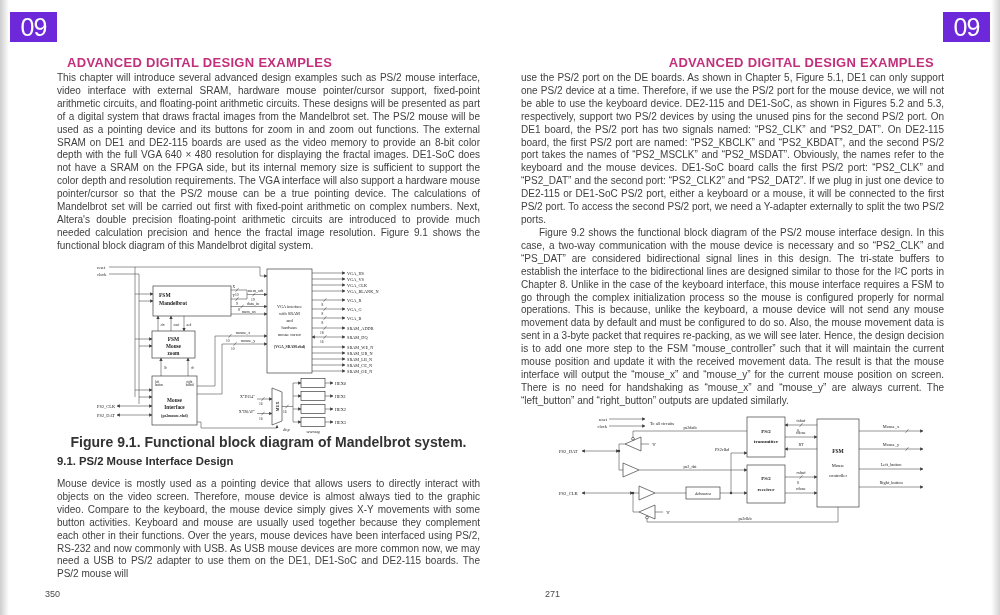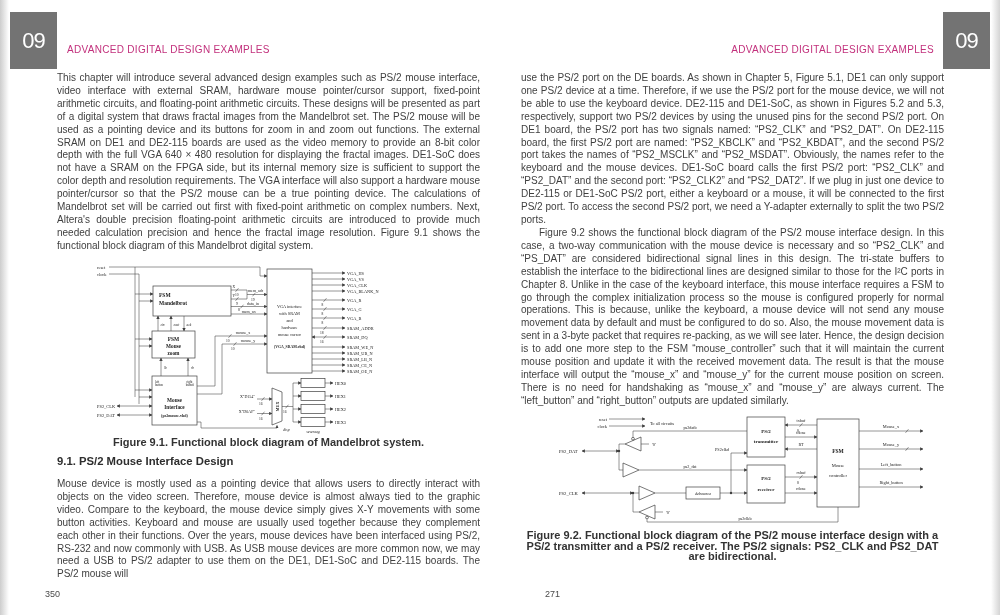--- a/index.html
+++ b/index.html
@@ -1,32 +1,32 @@
 <!DOCTYPE html>
 <html><head>
 <meta charset="utf-8">
 <style>
   html,body{margin:0;padding:0;background:#fff;width:1000px;height:615px;}
   .sheet{position:relative;width:1000px;height:615px;background:#fff;overflow:hidden;
          font-family:"Liberation Sans",sans-serif;}
   .edge{position:absolute;top:0;bottom:0;width:9px;}
   .edge.l{left:0;background:linear-gradient(to right,#cdcdcd,#ffffff);}
   .edge.r{right:0;background:linear-gradient(to left,#d4d4d4,#ffffff);}
-  .chapter-box{position:absolute;top:12px;width:47px;height:57px;background:#737373;
+  .chapter-box{position:absolute;top:12px;width:47px;height:30px;background:#6d28d9;
                color:#fff;display:flex;align-items:center;justify-content:center;
-               font-size:22px;font-weight:400;letter-spacing:-1px;}
+               font-size:25px;font-weight:400;letter-spacing:-1px;}
   .chapter-box.l{left:10px;} .chapter-box.r{left:943px;}
-  .running-head{position:absolute;top:44px;font-size:10px;font-weight:normal;
+  .running-head{position:absolute;top:55px;font-size:13px;font-weight:bold;
                 letter-spacing:.3px;color:#c2307c;}
   .running-head.l{left:67px;} .running-head.r{right:66px;}
   .body-text{position:absolute;width:423px;font-size:10px;line-height:12.9px;
              color:#3f3f3f;text-align:justify;}
   .indent{text-indent:18px;}
   .caption{position:absolute;width:423px;text-align:center;font-weight:bold;
-           font-size:11px;line-height:10.6px;color:#333;}
+           font-size:14px;line-height:10.6px;color:#333;}
   .section-heading{position:absolute;font-size:11.3px;font-weight:bold;color:#2e2e2e;text-align:center;}
   .page-num{position:absolute;width:423px;text-align:left;font-size:9px;color:#4a4a4a;top:589px;}
   svg{position:absolute;overflow:visible;}
   svg text{font-family:"Liberation Serif",serif;fill:#222;}
   .w{stroke:#3f3f3f;stroke-width:1.1;fill:none;}
   .blk{fill:none;stroke:#3f3f3f;stroke-width:1.4;}
   .dot{fill:#3f3f3f;}
   .b{font-weight:bold;}
   .i{font-style:italic;}
   .f88{font-size:8.8px;} .f84{font-size:8.4px;} .f8{font-size:8px;}
@@ -318,16 +318,15 @@
       <text class="f84 mid" x="492" y="126">rxbuf</text>
       <text class="f72" x="484" y="146">8</text>
       <text class="f84 mid" x="492" y="158">rdone</text>
       <text class="f88 mid" x="672" y="34">Mouse_x</text>
       <text class="f88 mid" x="672" y="70">Mouse_y</text>
       <text class="f88 mid" x="672" y="110">Left_button</text>
       <text class="f88 mid" x="672" y="146">Right_button</text>
     </g>
   </svg>
 
-  <div class="caption" style="left:521px;top:530px;">Figure 9.2. Functional block diagram of the PS/2 mouse interface design with a PS/2 transmitter and a PS/2 receiver. The PS/2 signals: PS2_CLK and PS2_DAT are bidirectional.</div>
 
   <div class="page-num" style="left:545px;">271</div>
 </div>
 
 </body></html>

